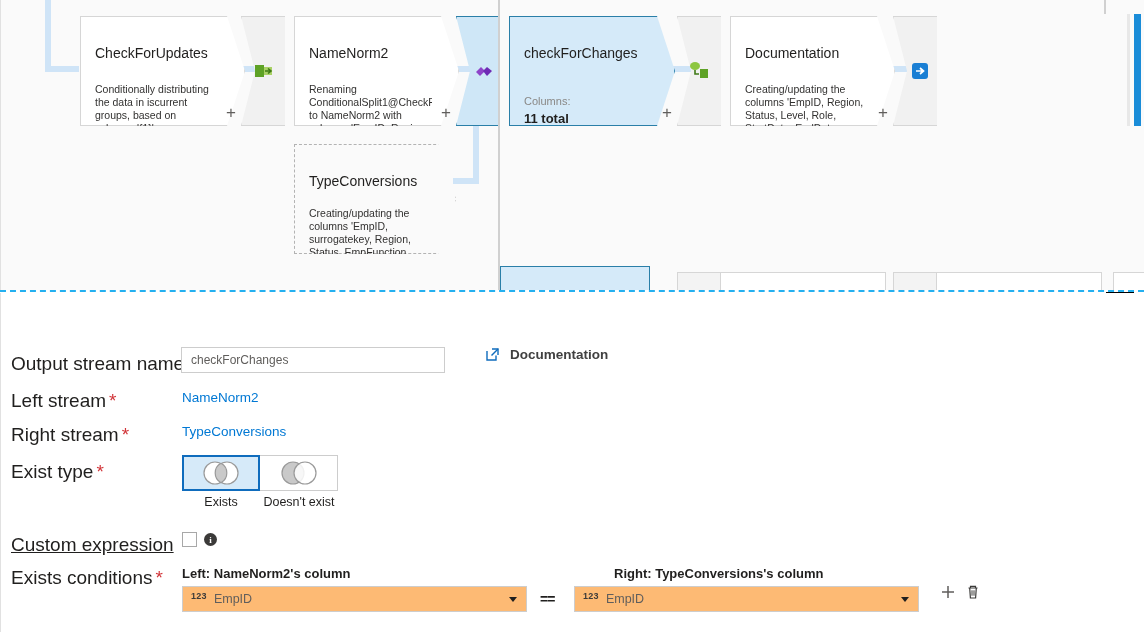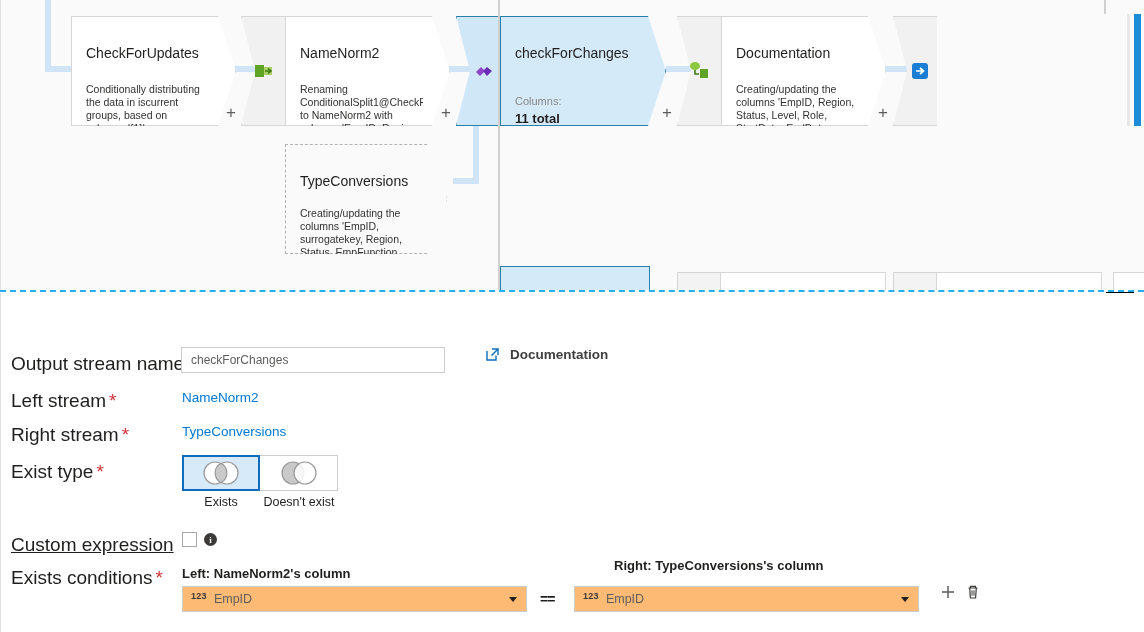--- a/index.html
+++ b/index.html
@@ -23,20 +23,21 @@
   
   .pipe { position:absolute; background:#cfe4f7; }
 
   
   .node {
     position:absolute; height:110px;
     background:#ffffff;
     border:1px solid #d6d6d6;
     -webkit-clip-path: polygon(0 0, calc(100% - 18px) 0, 100% 50%, calc(100% - 18px) 100%, 0 100%);
     clip-path: polygon(0 0, calc(100% - 18px) 0, 100% 50%, calc(100% - 18px) 100%, 0 100%);
+    margin-left: 9px;
   }
   .node-title { position:absolute; left:14px; top:28px; font-size:14px; color:#201f1e; white-space:nowrap; }
   .node-desc {
     position:absolute; left:14px; top:66px; right:26px;
     font-size:10.5px; line-height:13px; color:#323130;
     overflow:hidden; max-height:46px;
   }
   .node-cols-label { position:absolute; left:14px; top:78px; font-size:11px; color:#8a8886; }
   .node-cols-val { position:absolute; left:14px; top:94px; font-size:13px; font-weight:bold; color:#201f1e; }
 
@@ -315,21 +316,21 @@
     <span>Custom expression</span>
   </div>
   <div class="cbox" style="left:181px;top:239px;"></div>
   <div class="info-icon" style="left:203px;top:240px;">i</div>
 
   <div class="flabel" style="top:274px;">
     <span>Exists conditions</span><span class="req">*</span>
   </div>
 
   <div class="cond-head" style="left:181px;top:273px;">Left: NameNorm2's column</div>
-  <div class="cond-head" style="left:573px;top:265px;padding-left:40px;">Right: TypeConversions's column</div>
+  <div class="cond-head" style="left:573px;top:273px;padding-left:40px;">Right: TypeConversions's column</div>
 
   <div class="select" style="left:181px;top:293px;width:345px;">
     <span class="type123">123</span>
     <span class="sel-val">EmpID</span>
     <span class="caret"></span>
   </div>
 
   <div class="eqeq" style="left:539px;top:298px;">==</div>
 
   <div class="select" style="left:573px;top:293px;width:345px;">

